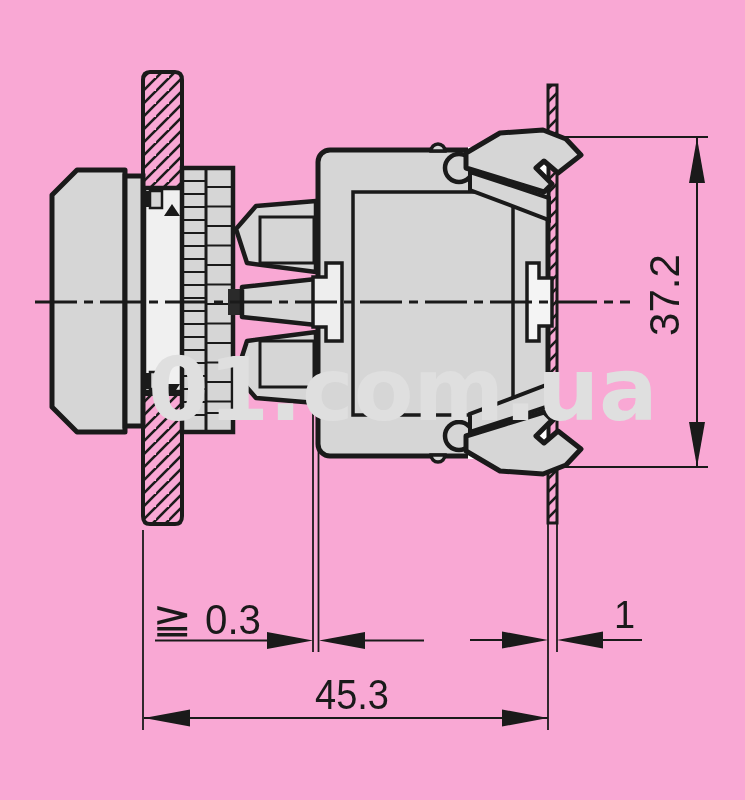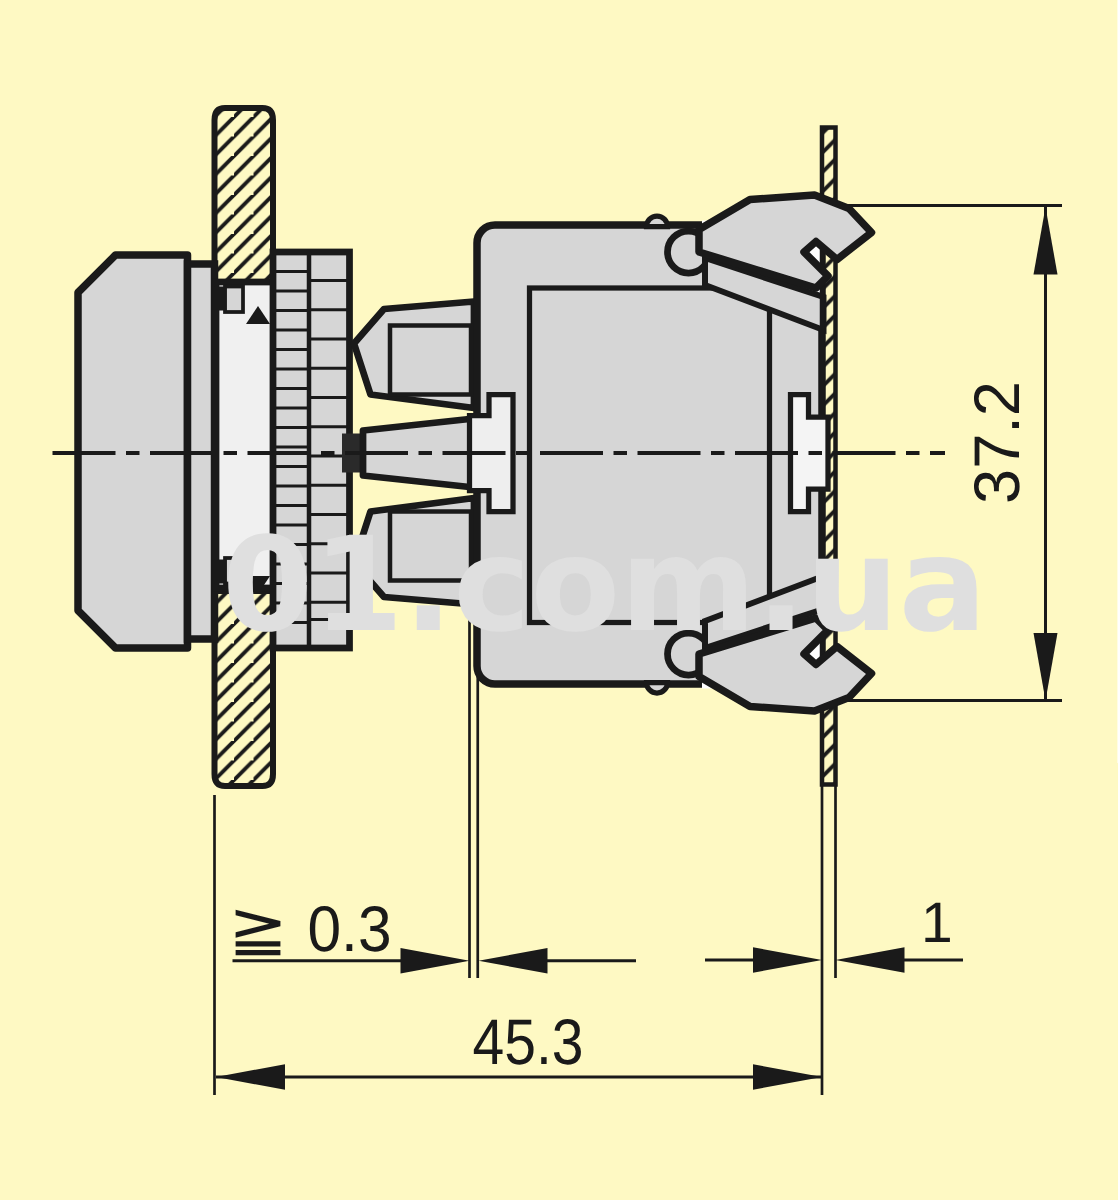--- a/index.html
+++ b/index.html
@@ -1,16 +1,16 @@
 <!DOCTYPE html>
 <html><head>
 <meta charset="utf-8">
 <style>
   html,body{margin:0;padding:0;background:#ffffff;}
-  #stage{position:relative;width:745px;height:800px;background:#fef9c3;overflow:hidden;
+  #stage{position:relative;width:745px;height:800px;background:#f9a8d4;overflow:hidden;
          font-family:"Liberation Sans",sans-serif;}
   svg{position:absolute;left:0;top:0;}
   .dimtxt{font-family:"Liberation Sans","DejaVu Sans",sans-serif;fill:#1a1a1a;}
   .gapsym{font-family:"DejaVu Sans","Liberation Sans",sans-serif;fill:#1a1a1a;}
   .wm{font-family:"DejaVu Sans","Liberation Sans",sans-serif;font-weight:bold;}
 </style>
 </head>
 <body>
 
 <div id="stage">

